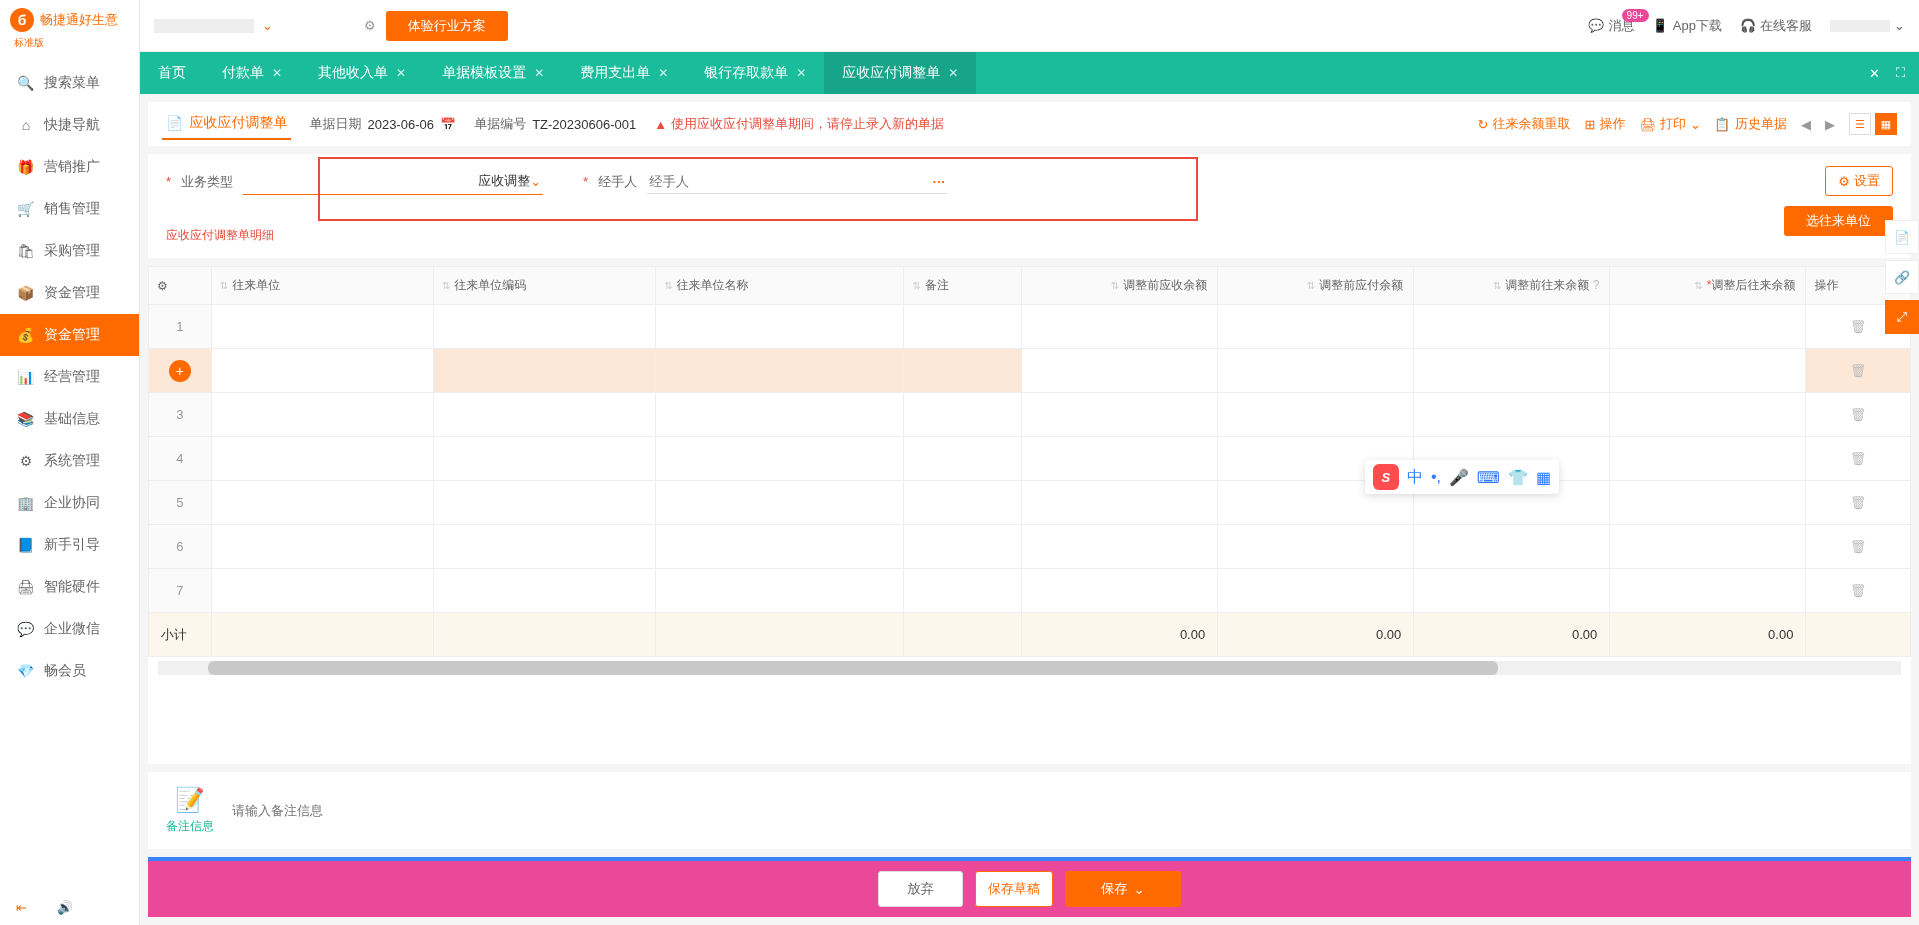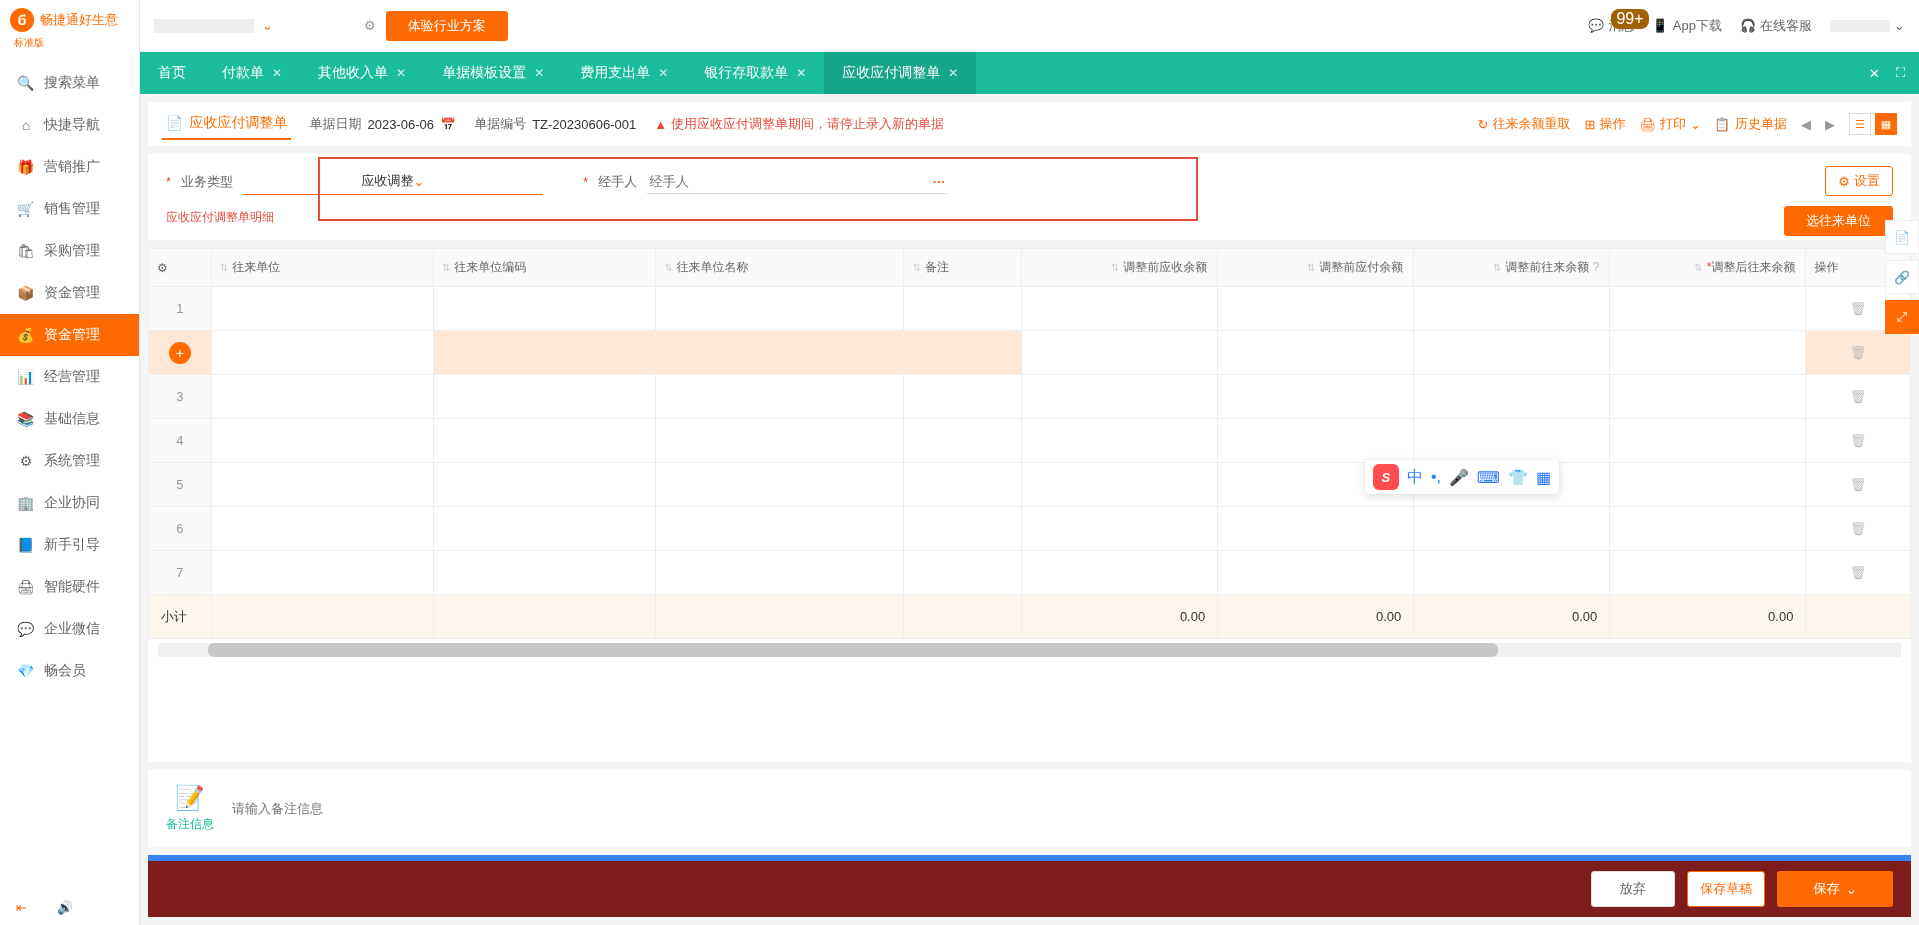--- a/index.html
+++ b/index.html
@@ -17,21 +17,21 @@
 .sidebar-foot{display:flex;gap:30px;padding:10px 16px;color:#ff6a00}
 .main{flex:1;display:flex;flex-direction:column;min-width:0}
 .topbar{height:52px;background:#fff;border-bottom:1px solid #eee;display:flex;align-items:center;padding:0 14px;gap:10px}
 .company-sel{display:flex;align-items:center;gap:8px;color:#999;min-width:200px}
 .chev{color:#ff6a00}
 .gear{color:#999;cursor:pointer}
 .btn-orange{background:#ff6a00;color:#fff;border:none;padding:6px 22px;border-radius:3px;cursor:pointer;font-size:13px}
 .btn-outline-orange{background:#fff;color:#ff6a00;border:1px solid #ff6a00;padding:5px 12px;border-radius:3px;cursor:pointer;font-size:13px;display:inline-flex;align-items:center;gap:4px}
 .topbar-right{margin-left:auto;display:flex;align-items:center;gap:18px;color:#666}
 .tb-item{display:flex;align-items:center;gap:4px;cursor:pointer;position:relative}
-.badge{position:absolute;top:-8px;right:-14px;background:#a16207;color:#fff;font-size:16px;padding:1px 5px;border-radius:8px}
+.badge{position:absolute;top:-8px;right:-14px;background:#ec4899;color:#fff;font-size:10px;padding:1px 5px;border-radius:8px}
 .tabs{height:42px;background:#1abc9c;display:flex;align-items:stretch;color:#fff}
 .tab{display:flex;align-items:center;padding:8px 18px;gap:8px;cursor:pointer;font-size:14px;position:relative}
 .tab.active{background:#17a589}
 .tab-close{font-size:12px;opacity:.8;cursor:pointer}
 .tabs-right{margin-left:auto;display:flex;align-items:center;gap:8px;padding-right:10px}
 .tabs-right span{cursor:pointer;padding:4px}
 .content{flex:1;padding:8px;display:flex;flex-direction:column;gap:8px;min-height:0;overflow:hidden}
 .doc-header{background:#fff;display:flex;align-items:center;padding:6px 14px;gap:18px;flex-wrap:wrap}
 .doc-title-tab{display:flex;align-items:center;gap:6px;color:#ff6a00;border-bottom:2px solid #ff6a00;padding:6px 4px;font-size:14px}
 .meta{display:flex;align-items:center;gap:6px;color:#666;font-size:13px}
@@ -42,45 +42,45 @@
 .hdr-actions .grey{color:#999}
 .view-toggle{display:flex;gap:4px}
 .vtbtn{width:22px;height:22px;border:1px solid #ddd;display:flex;align-items:center;justify-content:center;cursor:pointer;font-size:11px}
 .vtbtn.active{background:#ff6a00;color:#fff;border-color:#ff6a00}
 .form-card{background:#fff;padding:14px 18px;position:relative}
 .red-box{border:2px solid #e74c3c;position:absolute;left:170px;top:3px;width:880px;height:64px;pointer-events:none;z-index:5}
 .form-row{display:flex;align-items:center;gap:40px}
 .field{display:flex;align-items:center;gap:10px}
 .req{color:#e74c3c}
 .field label{color:#666;font-size:13px}
-.sel-input{border:none;border-bottom:1px solid #ff6a00;min-width:300px;display:flex;justify-content:center;align-items:center;padding:4px 2px;cursor:pointer}
+.sel-input{border:none;border-bottom:1px solid #ff6a00;min-width:300px;display:flex;justify-content:flex-end;align-items:center;padding:4px 2px;cursor:pointer}
 .text-input{border:none;border-bottom:1px solid #ddd;min-width:300px;display:flex;justify-content:space-between;align-items:center;padding:4px 2px}
 .text-input input{border:none;outline:none;width:100%;color:#999}
 .dots{color:#ff6a00;cursor:pointer;font-weight:bold}
 .form-right{position:absolute;right:18px;top:12px;display:flex;flex-direction:column;align-items:flex-end;gap:10px}
-.subtext{color:#e74c3c;font-size:12px;margin-top:14px}
+.subtext{color:#e74c3c;font-size:12px;margin-top:32px}
 .table-wrap{background:#fff;flex:1;display:flex;flex-direction:column;min-height:0}
 .tbl{width:100%;border-collapse:collapse;table-layout:fixed}
 .tbl th{background:#fafafa;border:1px solid #eee;padding:10px 8px;font-weight:normal;color:#666;font-size:12px;text-align:left;position:relative}
 .tbl th .sort{color:#ccc;margin-right:4px;font-size:10px;display:inline-block}
 .tbl td{border:1px solid #eee;padding:0;height:44px;text-align:center;color:#999}
 .tbl tr.active-row td{background:#fde8d8}
 .tbl tr.active-row td.white-cell{background:#fff}
 .rownum{width:48px;text-align:center;background:#fafafa}
 .opcol{width:80px;text-align:center}
 .add-btn{width:22px;height:22px;border-radius:50%;background:#ff6a00;color:#fff;display:inline-flex;align-items:center;justify-content:center;cursor:pointer;font-size:14px}
 .trash{color:#bbb;cursor:pointer}
 .subtotal td{background:#fdf6ec;color:#333;text-align:right;padding-right:12px;font-size:13px}
 .subtotal td:first-child{text-align:center}
 .scroll-track{height:14px;background:#f0f0f0;position:relative;margin:4px 10px}
 .scroll-thumb{position:absolute;left:50px;width:74%;height:100%;background:#c8c8c8;border-radius:6px}
 .remark-card{background:#fff;display:flex;align-items:center;padding:14px 18px;gap:18px}
 .remark-icon{display:flex;flex-direction:column;align-items:center;gap:4px;color:#1abc9c;font-size:12px}
 .remark-input{flex:1;border:none;outline:none;color:#999;font-size:13px}
-.footer{background:#7f1d1d;padding:10px 18px;display:flex;justify-content:flex-end;gap:12px;border-top:6px solid #3b82f6}
+.footer{background:#ec4899;padding:10px 18px;display:flex;justify-content:center;gap:12px;border-top:4px solid #3b82f6}
 .btn-plain{background:#fff;border:1px solid #ddd;padding:8px 28px;border-radius:3px;cursor:pointer;color:#666}
 .btn-save{background:#ff6a00;color:#fff;border:none;padding:8px 36px;border-radius:3px;cursor:pointer;display:flex;align-items:center;gap:6px}
 .right-dock{position:absolute;right:0;top:220px;display:flex;flex-direction:column;gap:6px}
 .dock-btn{width:34px;height:34px;background:#fff;border:1px solid #eee;display:flex;align-items:center;justify-content:center;color:#999;cursor:pointer}
 .dock-btn.orange{background:#ff6a00;color:#fff;border-color:#ff6a00}
 .ime-bar{position:absolute;right:360px;top:460px;display:flex;align-items:center;gap:8px;background:#fff;padding:4px 8px;border-radius:4px;box-shadow:0 2px 8px rgba(0,0,0,.15)}
 .ime-logo{width:26px;height:26px;background:#ff4d4f;border-radius:6px;color:#fff;display:flex;align-items:center;justify-content:center;font-weight:bold;font-style:italic}
 .ime-icon{color:#2f7bff;font-size:16px}
 .th-right{text-align:right!important;padding-right:10px!important}
 .req-th{color:#e74c3c}

